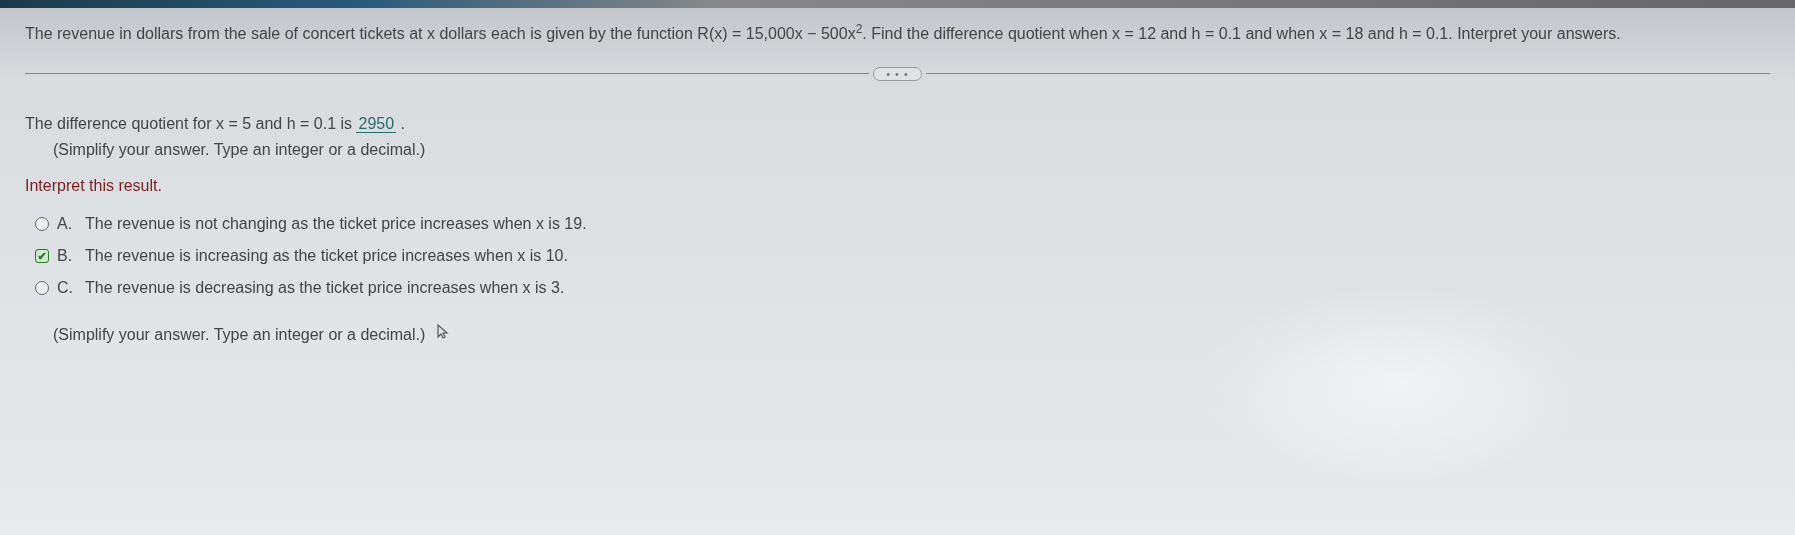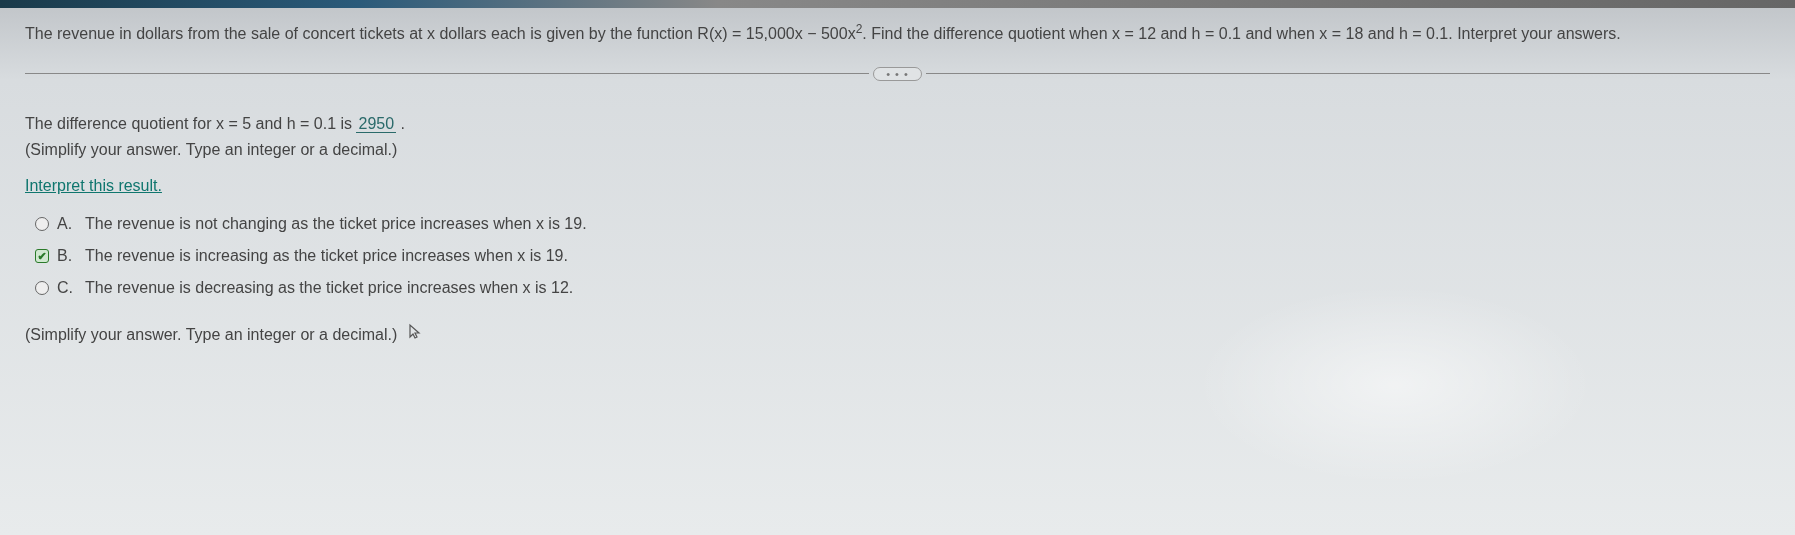--- a/index.html
+++ b/index.html
@@ -61,25 +61,25 @@
       line-height: 1.6;
     }
     .filled-answer {
       color: #2a6a6a;
       border-bottom: 1px solid #2a6a6a;
       padding: 0 2px;
       text-align: center;
     }
     .instruction {
       color: #444;
+      margin-left: 28px;
     }
     .interpret-label {
       margin: 15px 0 20px 0;
-      color: #0f766e;
-      text-decoration: underline;
+      color: #7f1d1d;
     }
     .options {
       margin-left: 10px;
     }
     .option-row {
       display: flex;
       align-items: center;
       margin-bottom: 14px;
       color: #444;
     }
@@ -164,26 +164,26 @@
 
 <div class="options">
   <div class="option-row">
     <span class="radio-circle"></span>
     <span class="option-letter">A.</span>
     <span>The revenue is not changing as the ticket price increases when x is 19.</span>
   </div>
   <div class="option-row">
     <span class="radio-checked">✔</span>
     <span class="option-letter">B.</span>
-    <span>The revenue is increasing as the ticket price increases when x is 19.</span>
+    <span>The revenue is increasing as the ticket price increases when x is 10.</span>
   </div>
   <div class="option-row">
     <span class="radio-circle"></span>
     <span class="option-letter">C.</span>
-    <span>The revenue is decreasing as the ticket price increases when x is 12.</span>
+    <span>The revenue is decreasing as the ticket price increases when x is 3.</span>
   </div>
 </div>
 
 <div class="answer-block second-block">
   <div class="instruction">
     <span>(Simplify your answer. Type an integer or a decimal.)</span>
     <span class="cursor-icon">
       <svg width="16" height="18" viewBox="0 0 16 18">
         <path d="M2 2 L2 14 L5 11 L7 15 L9 14 L7 10 L11 10 Z" fill="none" stroke="#555" stroke-width="1.2"></path>
       </svg>

